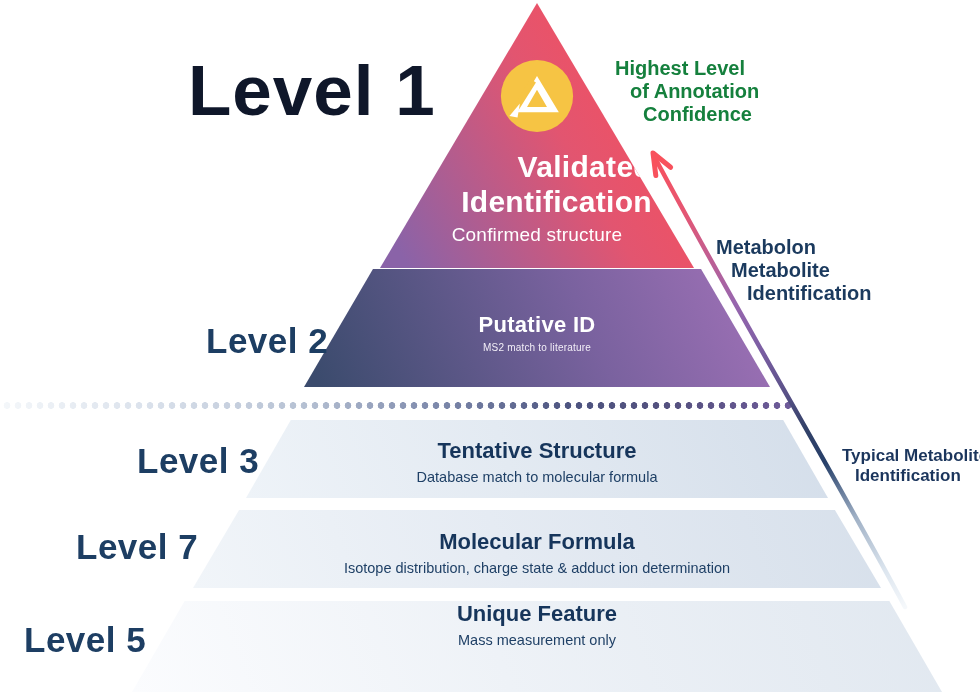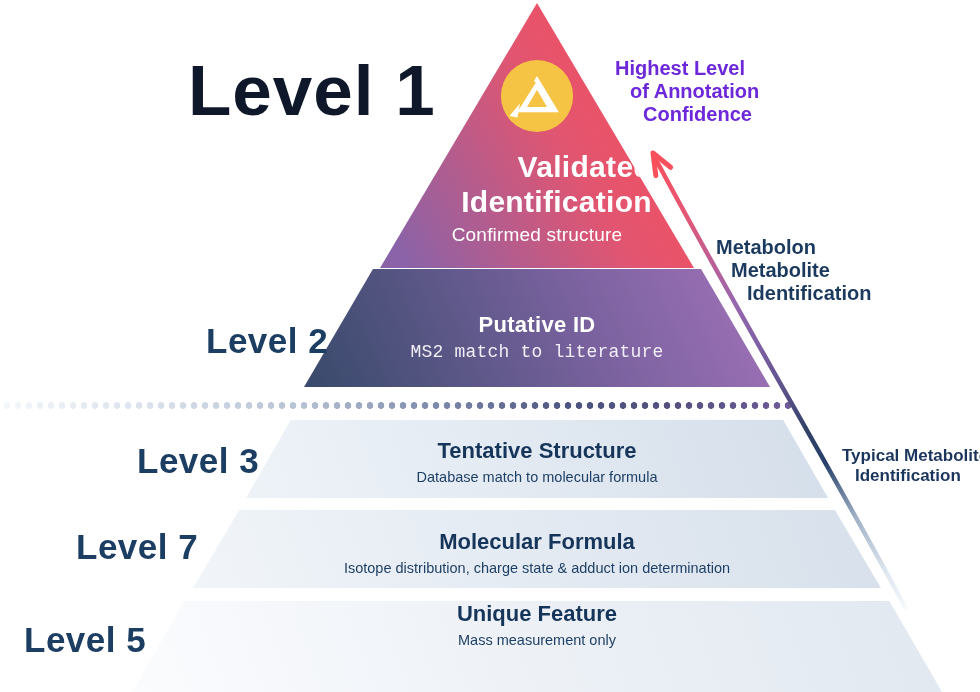--- a/index.html
+++ b/index.html
@@ -40,21 +40,21 @@
     clip-path:polygon(6.5% 0%,93.5% 0%,100% 100%,0% 100%);
     background:linear-gradient(250deg,#e1e8f0 0%,#eef2f7 55%,#fbfcfe 100%);
     z-index:1;
   }
 
   .lv-title{ font-weight:700; letter-spacing:.3px; }
   .lv-sub{ letter-spacing:.2px; }
   .level-1 .lv-title{ color:#ffffff; font-size:30px; line-height:35px; max-width:230px; }
   .level-1 .lv-sub{ color:#ffffff; font-size:19px; margin-top:5px; }
   .level-2 .lv-title{ color:#ffffff; font-size:22px; }
-  .level-2 .lv-sub{ color:#f2eef7; font-size:18px; margin-top:4px;font-family:Liberation Mono, monospace; }
+  .level-2 .lv-sub{ color:#f2eef7; font-size:10px; margin-top:4px; }
   .dark-title{ color:#16355b; font-size:22px; font-weight:700; }
   .dark-sub{ color:#1f4066; font-size:14.5px; margin-top:5px; }
 
   
   .lvl-label{ position:absolute; font-weight:800; color:#1d3e63; font-size:35px; letter-spacing:.5px; z-index:2; }
   .lvl-label-1{ left:188px; top:50px; font-size:71px; color:#0f172a; letter-spacing:1px; }
   .lvl-label-2{ left:206px; top:321px; }
   .lvl-label-3{ left:137px; top:441px; }
   .lvl-label-4{ left:76px;  top:527px; }
   .lvl-label-5{ left:24px;  top:620px; }
@@ -71,21 +71,21 @@
 
   
   .logo{ position:absolute; left:499px; top:58px; width:76px; height:76px; z-index:3; }
 
   
   .arrow-svg{ position:absolute; left:0; top:0; z-index:3; pointer-events:none; }
 
   
   .ann{ position:absolute; font-weight:700; z-index:4; }
   .ann div{ white-space:nowrap; }
-  .ann-highest{ left:615px; top:57px; color:#6d28d9; font-size:20px; line-height:23px; }
+  .ann-highest{ left:615px; top:57px; color:#15803d; font-size:20px; line-height:23px; }
   .ann-highest .l2{ margin-left:15px; } .ann-highest .l3{ margin-left:28px; }
   .ann-metabolon{ left:716px; top:236px; color:#1b3a5e; font-size:20px; line-height:23px; }
   .ann-metabolon .l2{ margin-left:15px; } .ann-metabolon .l3{ margin-left:31px; }
   .ann-typical{ left:842px; top:446px; color:#1b355c; font-size:17px; line-height:20px; }
   .ann-typical .l2{ margin-left:13px; }
 </style>
 </head>
 <body>
 
 <div class="canvas">

